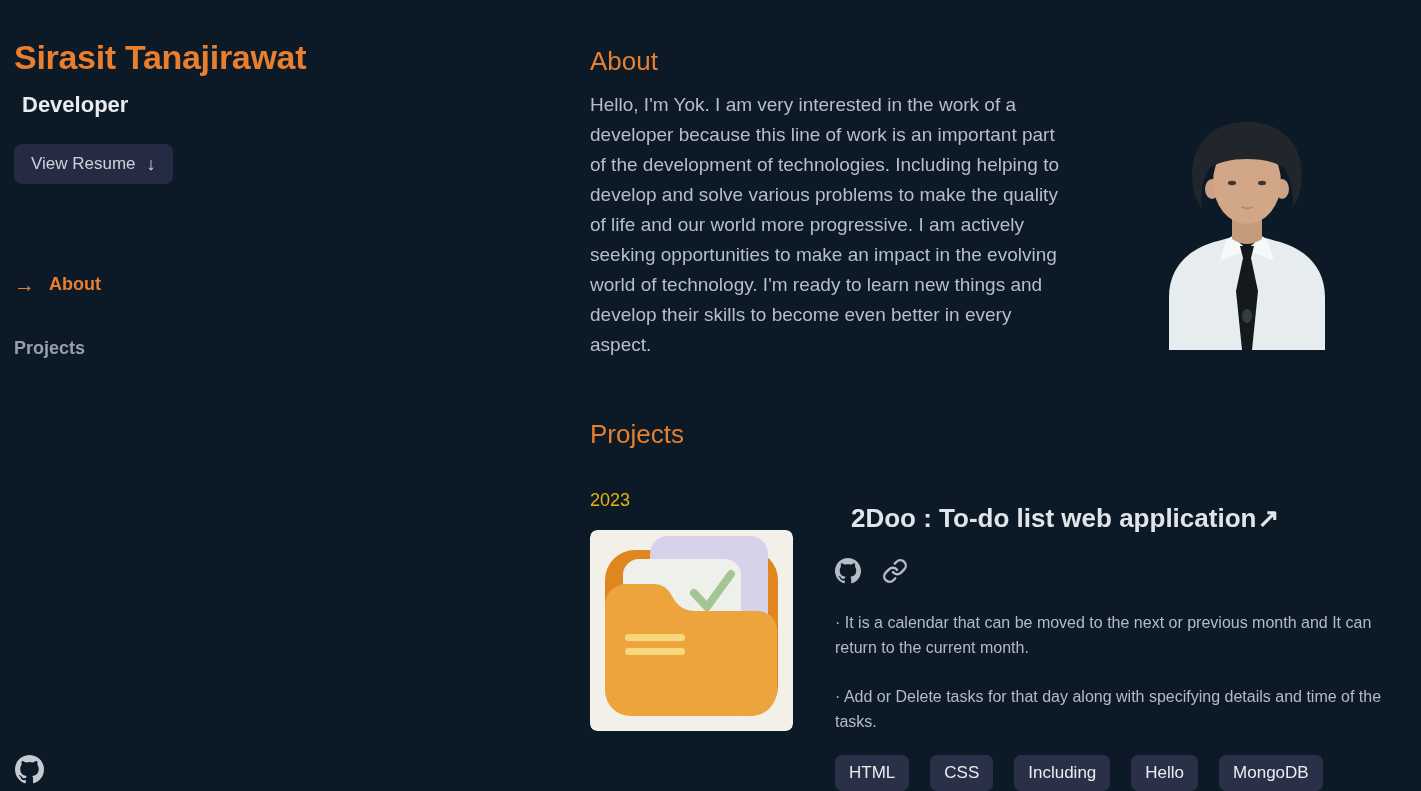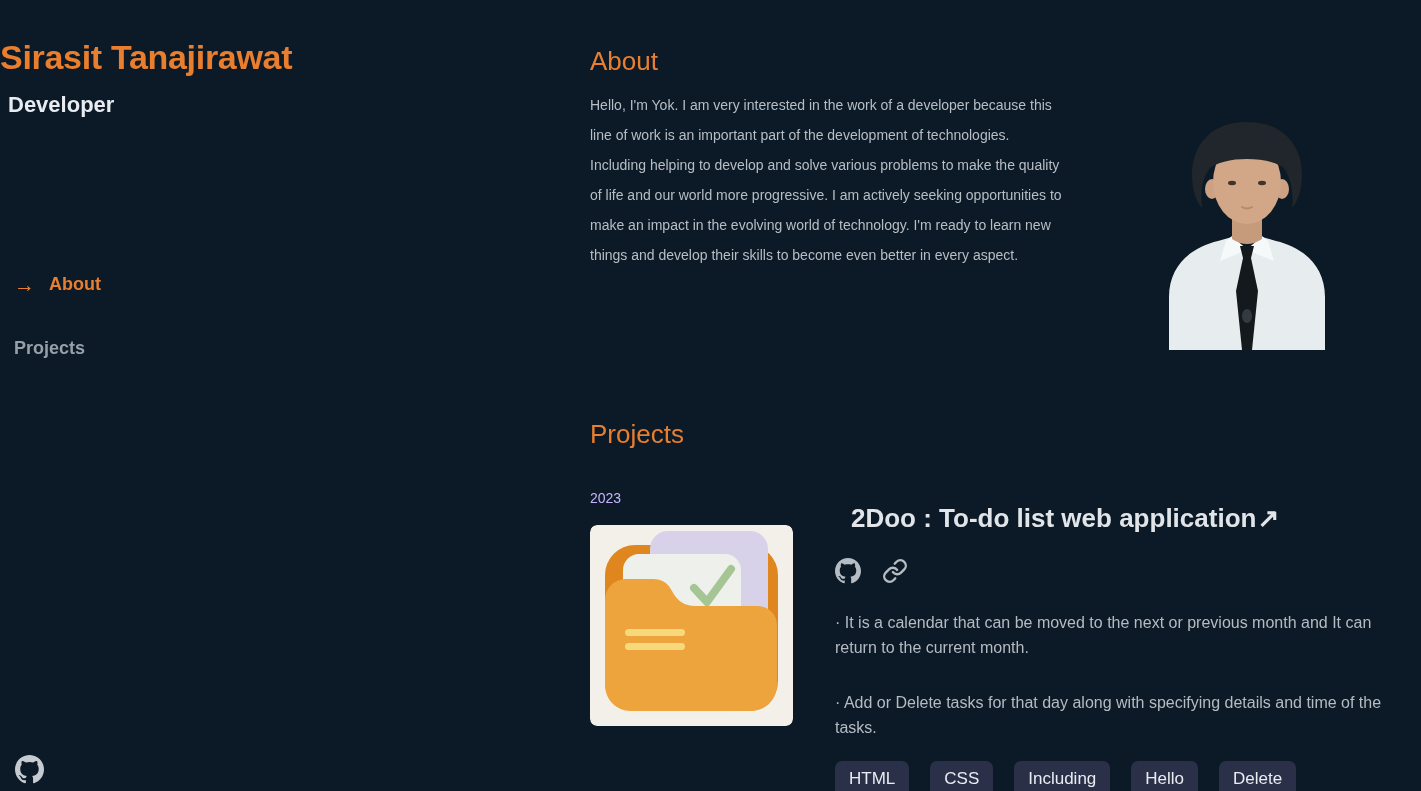--- a/index.html
+++ b/index.html
@@ -7,21 +7,21 @@
   body {
     width: 1421px; height: 791px;
     background: #0b1a26;
     font-family: "Liberation Sans", sans-serif;
     overflow: hidden;
     position: relative;
   }
   .page { position: absolute; inset: 0; }
 
   
-  .hero { position: absolute; left: 0; top: 38px; }
+  .hero { position: absolute; left: 14px; top: 38px; }
   .name {
     margin: 0; font-size: 34px; font-weight: 700;
     color: #e87e2e; letter-spacing: -0.3px;
   }
   .role { margin: 15px 8px 0; font-size: 22px; font-weight: 700; color: #e8ebef; }
   .resume-btn {
     margin-top: 26px; display: inline-flex; align-items: center; gap: 11px;
     background: #262b44; color: #ccd2db; border: none; border-radius: 8px;
     padding: 10px 17px; font-size: 17px; font-family: inherit; cursor: pointer;
   }
@@ -41,62 +41,66 @@
     color: #c6cbd2; cursor: pointer; display: block; width: 29px; height: 29px;
   }
   .gh-footer svg { display: block; }
 
   
   .about { position: absolute; left: 590px; top: 46px; width: 478px; }
   .section-heading {
     margin: 0; font-size: 26px; font-weight: 400; color: #e87e2e;
   }
   .about-text {
-    margin: 13px 0 0; font-size: 14px; line-height: 30px; color: #b8bec6;
+    margin: 13px 0 0; font-size: 19px; line-height: 30px; color: #b8bec6;
   }
   .photo {
     position: absolute; left: 1156px; top: 119px;
     width: 182px; height: 231px;
   }
   .photo svg { display: block; }
 
   
   .projects { position: absolute; left: 590px; top: 419px; width: 822px; }
   .project { margin-top: 37px; display: grid; grid-template-columns: 245px 1fr; }
-  .year { font-size: 14px; color: #c4b5fd; padding-top: 3px; }
+  .year { font-size: 18px; color: #eab308; padding-top: 3px; }
   .thumb {
     margin-top: 19px; width: 203px; height: 201px;
     border-radius: 7px; overflow: hidden; cursor: pointer;
   }
   .thumb svg { display: block; }
   .ptitle {
     margin: 16px; font-size: 26px; font-weight: 700; color: #e1e5e9; cursor: pointer;
   }
   .ptitle .ext { margin-left: 1px; }
   .plinks { margin-top: 24px; display: flex; gap: 21px; align-items: center; }
   .plinks a { color: #b6bcc4; cursor: pointer; display: block; height: 26px; }
   .bullet {
     margin: 26px 0 0; font-size: 16px; line-height: 25px;
     color: #b5bbc3; max-width: 578px;
   }
-  .bullet + .bullet { margin-top: 30px; }
+  .bullet + .bullet { margin-top: 24px; }
   .tags { margin-top: 21px; display: flex; gap: 21px; }
   .tag {
     background: #2b3049; color: #e9ecf1; font-size: 17px;
     padding: 8px 14px; border-radius: 7px; line-height: 20px;
   }
 </style>
 </head>
 <body>
 
 <div class="page">
 
   <header class="hero">
     <h1 class="name">Sirasit Tanajirawat</h1>
     <h2 class="role">Developer</h2>
+    <button class="resume-btn">
+      <span>View Resume</span>
+      <span class="dl">↓</span>
+    </button>
   </header>
 
   <nav class="nav">
     <div class="nav-item active">
       <span class="nav-arrow">→</span>
       <span>About</span>
     </div>
     <div class="nav-item">
       <span>Projects</span>
     </div>
@@ -181,19 +185,19 @@
         </div>
 
         <p class="bullet">· It is a calendar that can be moved to the next or previous month and It can return to the current month.</p>
         <p class="bullet">· Add or Delete tasks for that day along with specifying details and time of the tasks.</p>
 
         <div class="tags">
           <span class="tag">HTML</span>
           <span class="tag">CSS</span>
           <span class="tag">Including</span>
           <span class="tag">Hello</span>
-          <span class="tag">Delete</span>
+          <span class="tag">MongoDB</span>
         </div>
       </div>
     </article>
   </section>
 
 </div>
 
 </body></html>

